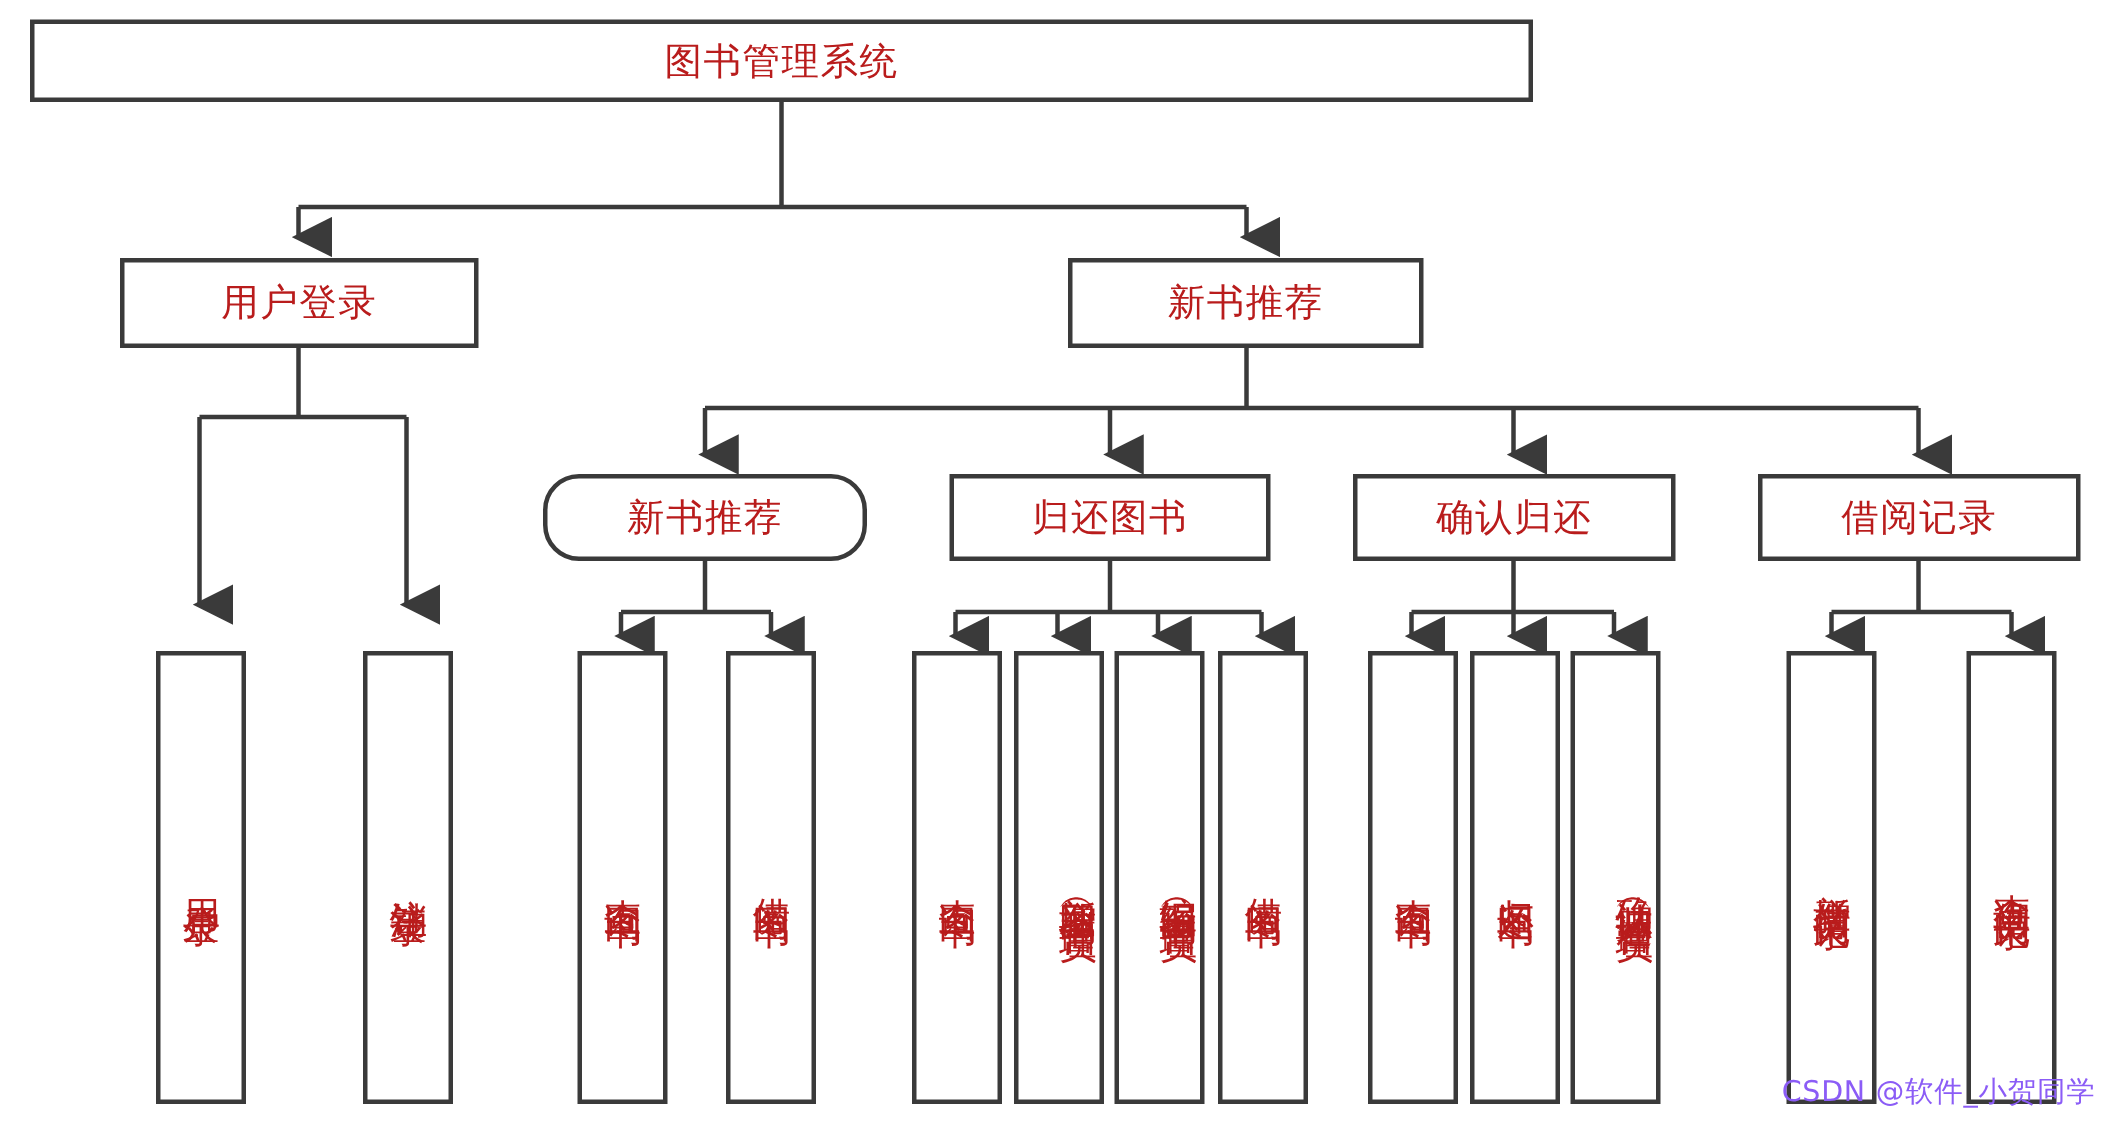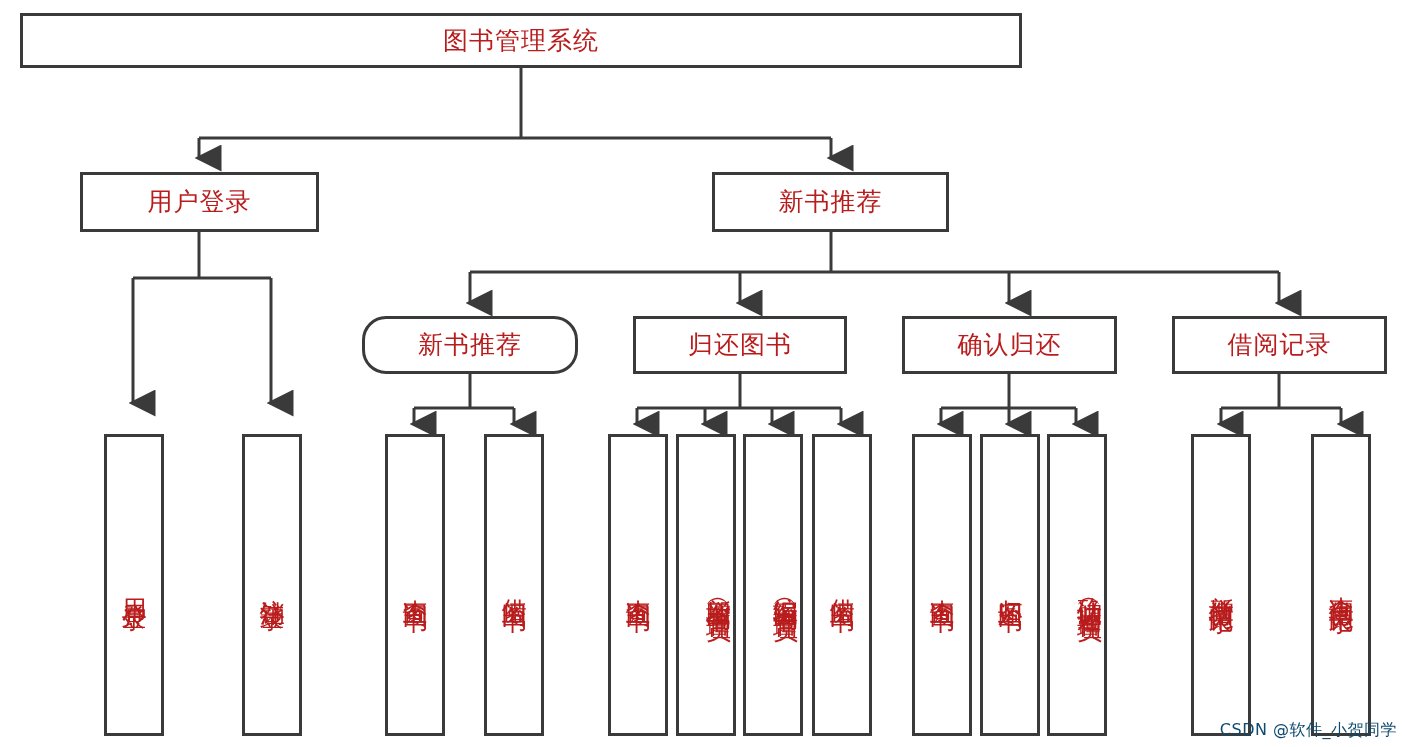--- a/index.html
+++ b/index.html
@@ -50,22 +50,22 @@
     left: 0;
     top: 0;
     width: 1405px;
     height: 747px;
     pointer-events: none;
   }
   .watermark {
     position: absolute;
     right: 8px;
     bottom: 6px;
-    font-size: 16px;
-    color: #0c4a6e;
+    font-size: 19px;
+    color: #8b5cf6;
     letter-spacing: 0.5px;
     white-space: nowrap;
   }
 </style>
 </head>
 <body>
 
 <div id="canvas">
 
   <svg id="edges" viewBox="0 0 1405 747" xmlns="http://www.w3.org/2000/svg">

